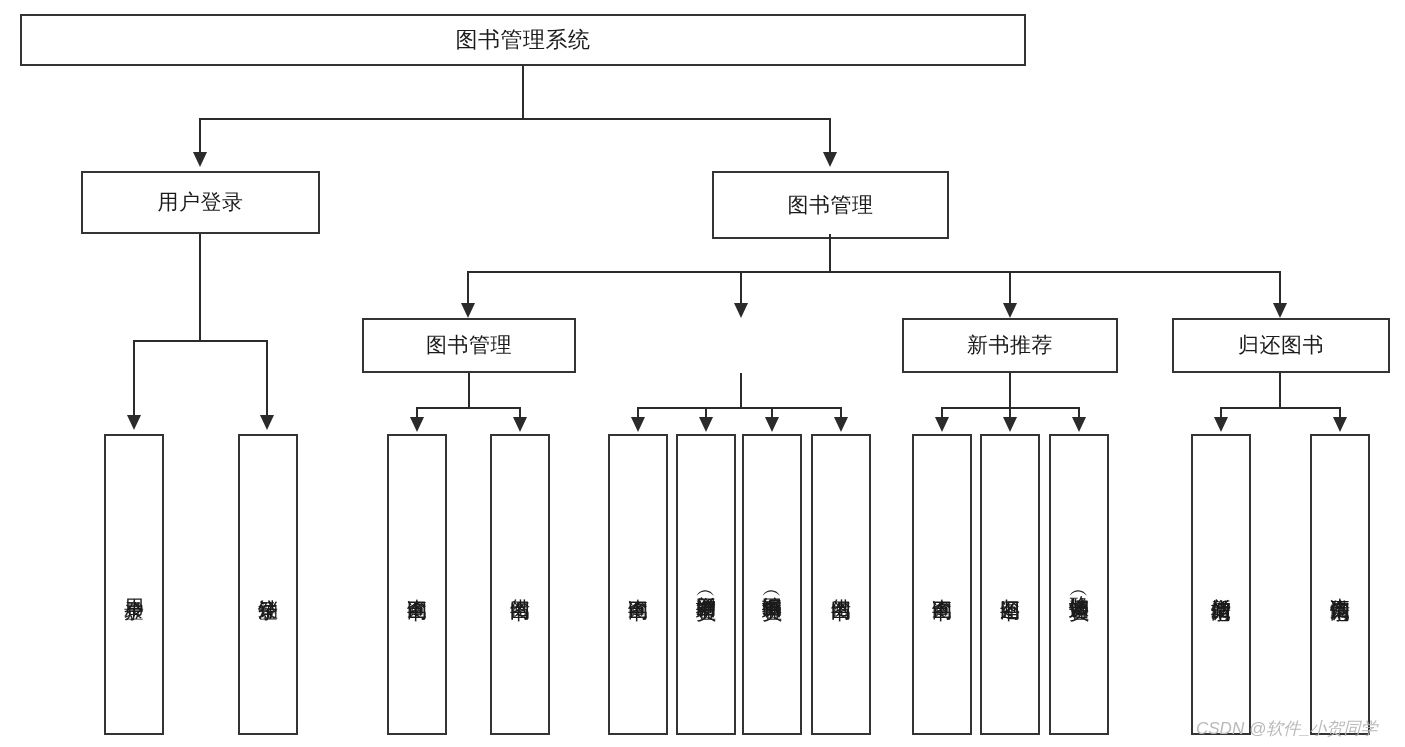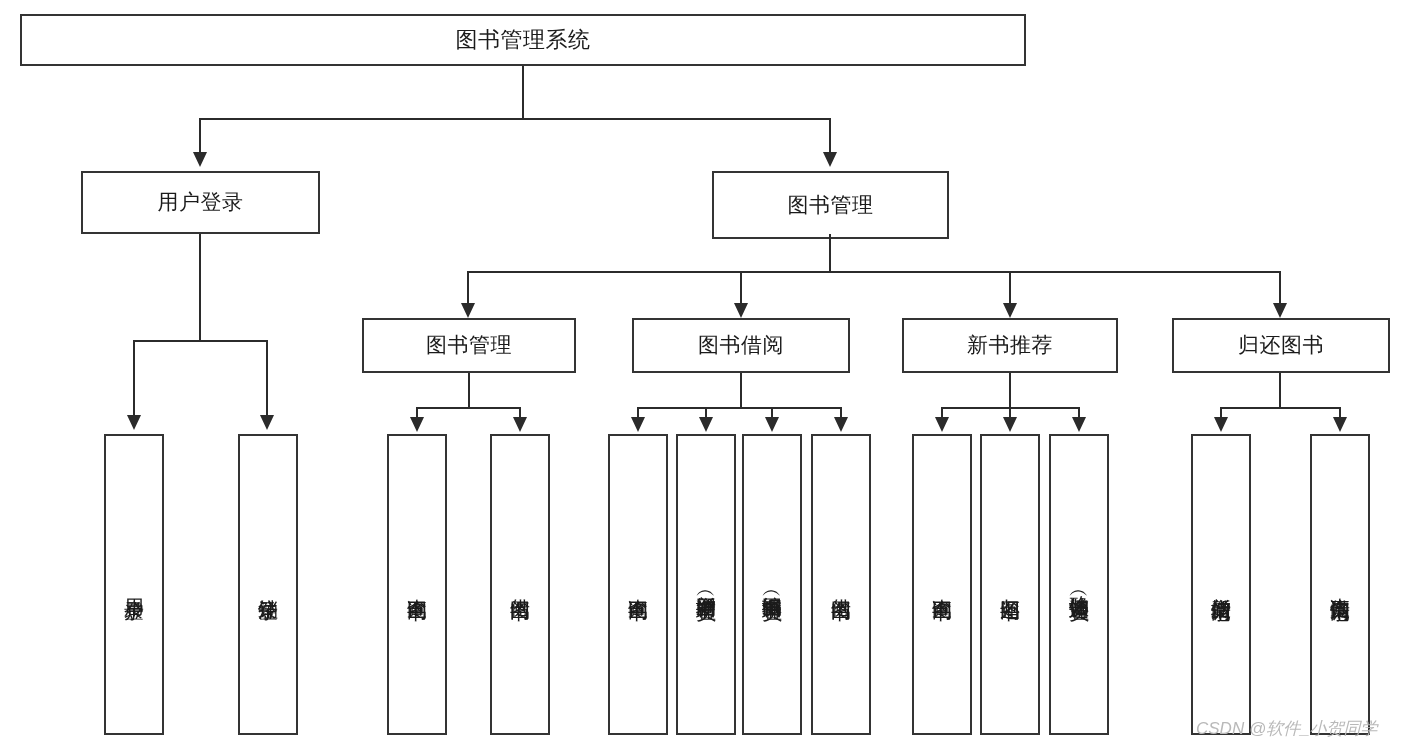--- a/index.html
+++ b/index.html
@@ -121,23 +121,20 @@
   <div class="arrow" style="left:734px; top:303px;"></div>
   <div class="edge-v" style="left:1009px; top:271px; width:2px; height:34px;"></div>
   <div class="arrow" style="left:1003px; top:303px;"></div>
   <div class="edge-v" style="left:1279px; top:271px; width:2px; height:34px;"></div>
   <div class="arrow" style="left:1273px; top:303px;"></div>
 
   <div class="node horiz" style="left:362px; top:318px; width:214px; height:55px;">
     <span class="label">图书管理</span>
   </div>
 
-  <div class="node horiz" style="left:632px; top:318px; width:218px; height:55px;">
-    <span class="label">图书借阅</span>
-  </div>
 
   <div class="node horiz" style="left:902px; top:318px; width:216px; height:55px;">
     <span class="label">新书推荐</span>
   </div>
 
   <div class="node horiz" style="left:1172px; top:318px; width:218px; height:55px;">
     <span class="label">归还图书</span>
   </div>
 
   <div class="edge-v" style="left:468px; top:373px; width:2px; height:35px;"></div>

